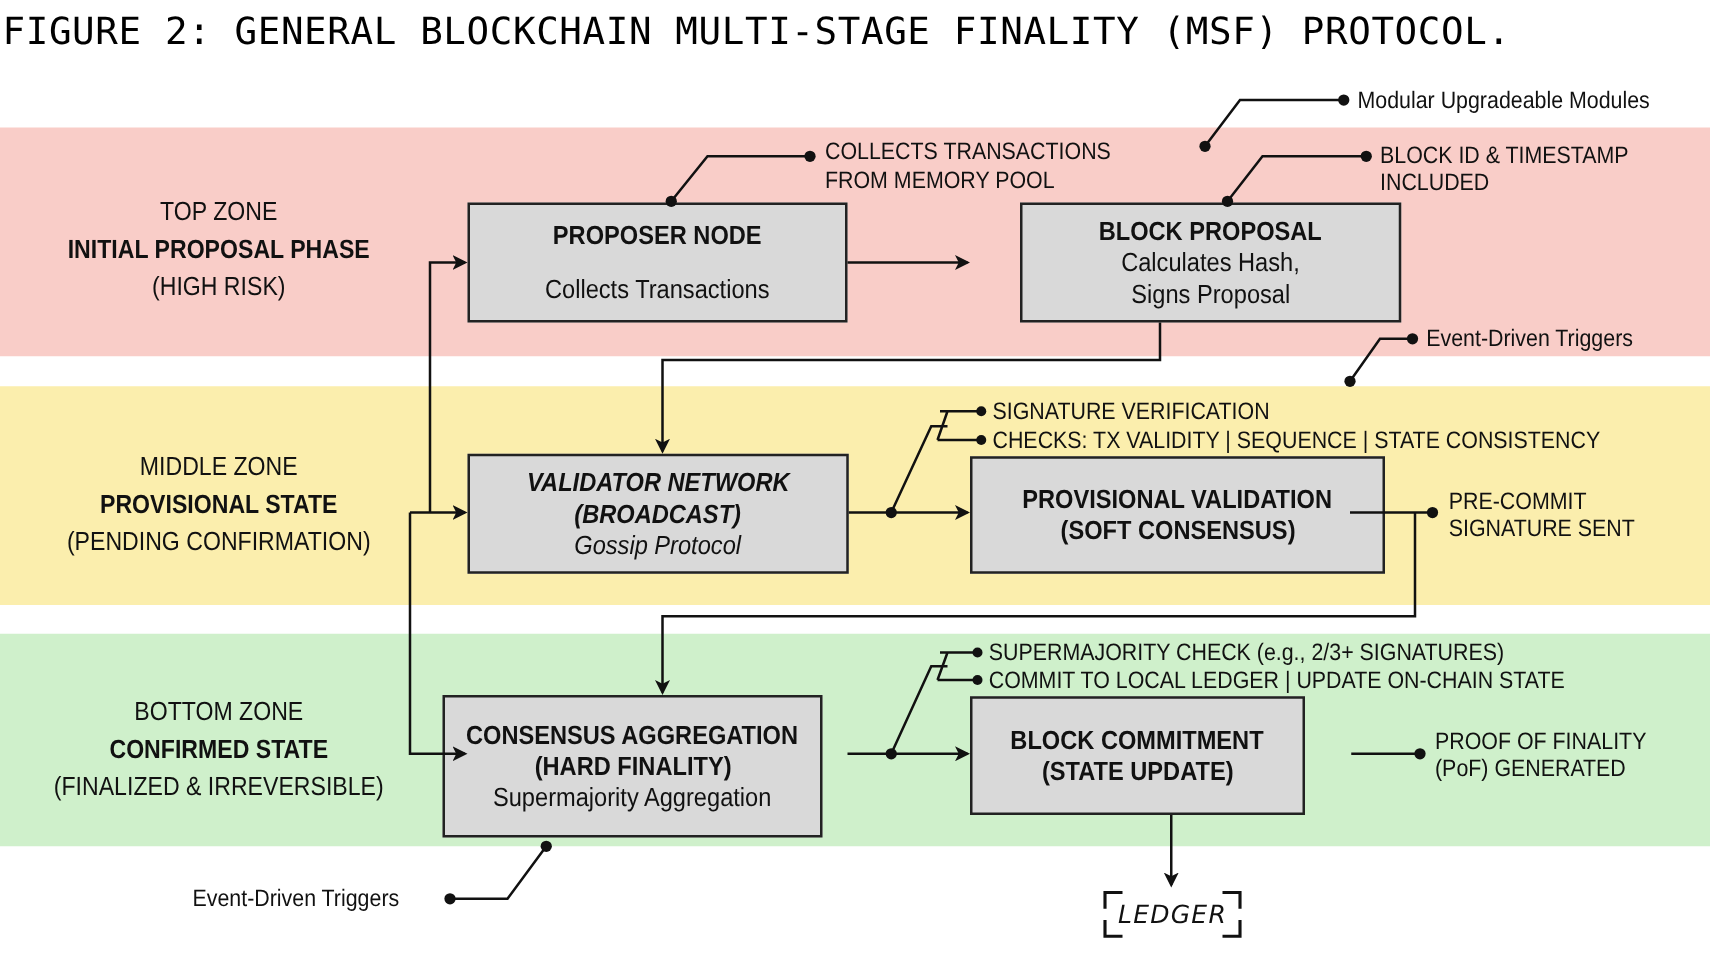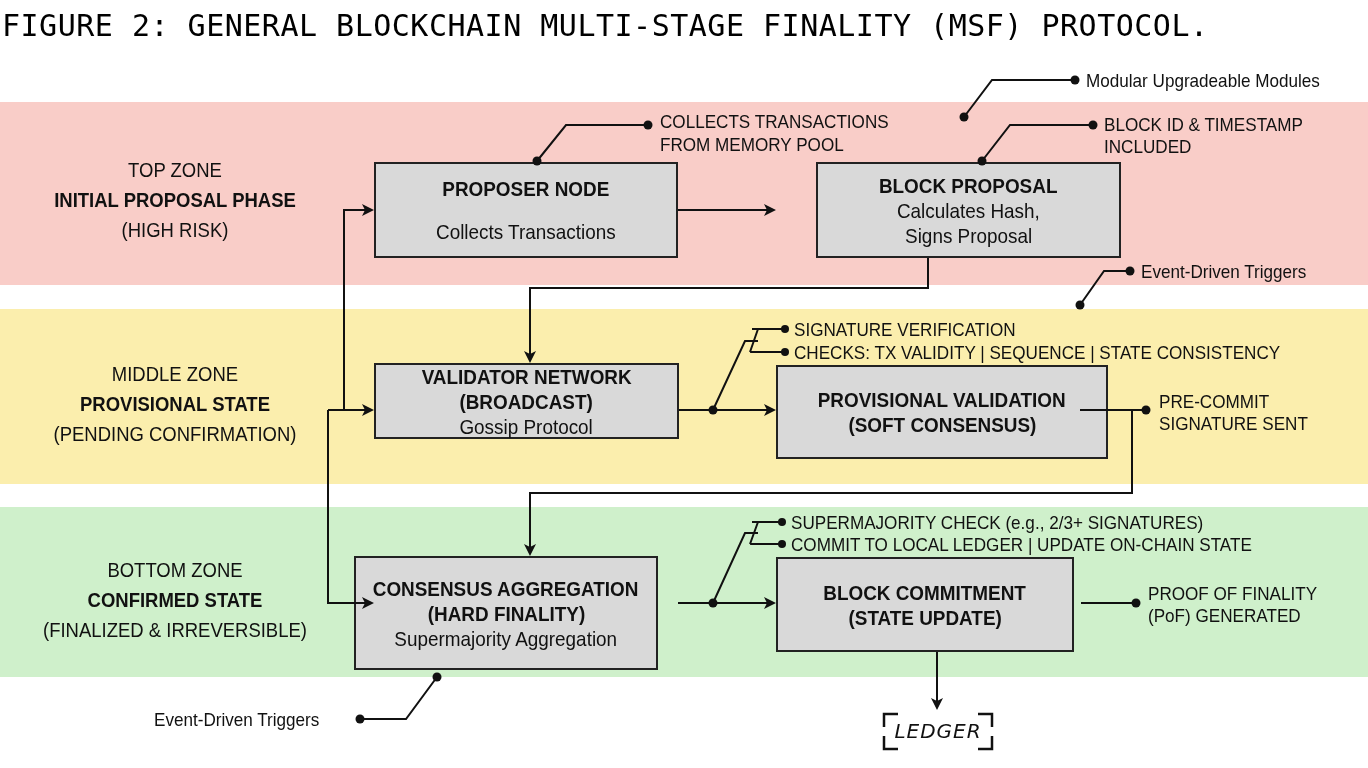--- a/index.html
+++ b/index.html
@@ -72,35 +72,35 @@
 
 <div class="node" style="left:374px; top:162px; width:304px; height:96px;gap:18px;">
   <div class="nt">PROPOSER NODE</div>
   <div class="ns">Collects Transactions</div>
 </div>
 <div class="node" style="left:776px; top:162px; width:305px; height:96px;margin-left:40px;">
   <div class="nt">BLOCK PROPOSAL</div>
   <div class="ns">Calculates Hash,</div>
   <div class="ns">Signs Proposal</div>
 </div>
-<div class="node" style="left:374px; top:363px; width:305px; height:76px;">
+<div class="node" style="left:374px; top:363px; width:305px; height:96px;font-style:italic;">
   <div class="nt">VALIDATOR NETWORK</div>
   <div class="nt">(BROADCAST)</div>
   <div class="ns">Gossip Protocol</div>
 </div>
 <div class="node" style="left:776px; top:365px; width:332px; height:94px;">
   <div class="nt">PROVISIONAL VALIDATION</div>
   <div class="nt">(SOFT CONSENSUS)</div>
 </div>
 <div class="node" style="left:354px; top:556px; width:304px; height:114px;">
   <div class="nt">CONSENSUS AGGREGATION</div>
   <div class="nt">(HARD FINALITY)</div>
   <div class="ns">Supermajority Aggregation</div>
 </div>
-<div class="node" style="left:776px; top:557px; width:298px; height:95px;">
+<div class="node" style="left:776px; top:557px; width:268px; height:95px;">
   <div class="nt">BLOCK COMMITMENT</div>
   <div class="nt">(STATE UPDATE)</div>
 </div>
 
 <svg class="wires" viewBox="0 0 1368 768">
   <defs>
     <marker id="arr" markerWidth="12" markerHeight="12" refX="10" refY="6" orient="auto" markerUnits="userSpaceOnUse">
       <path d="M0,0 L12,6 L0,12 L3,6 Z" fill="#111"></path>
     </marker>
   </defs>

